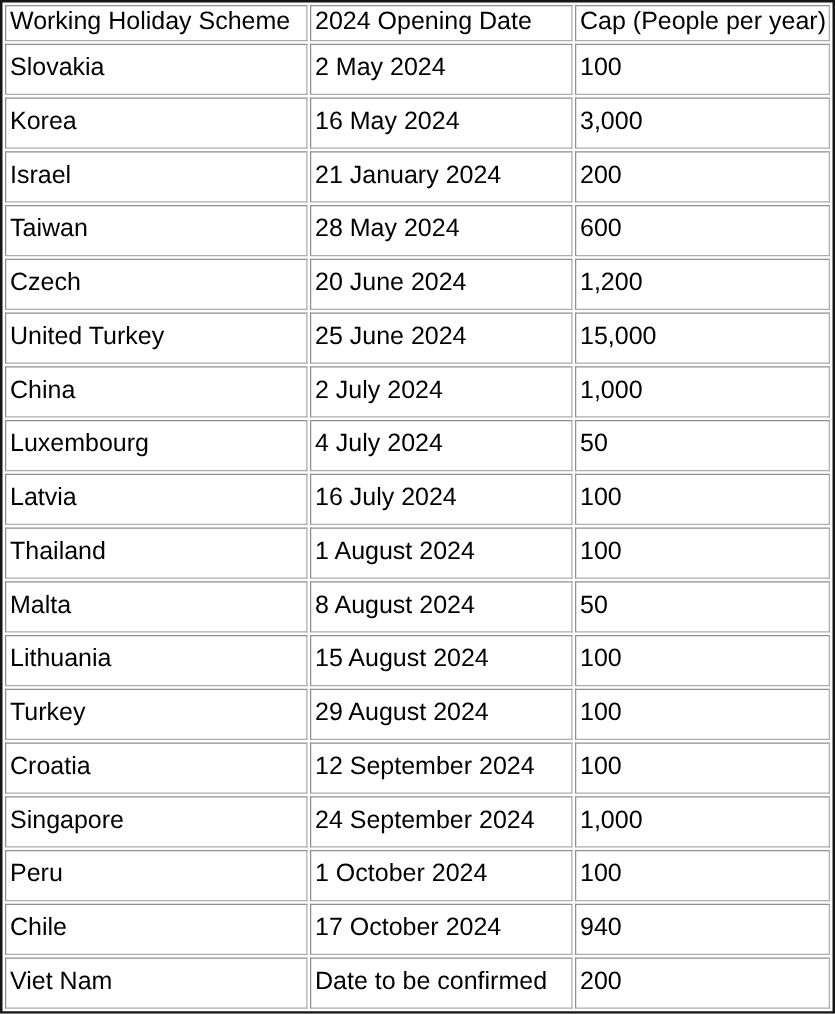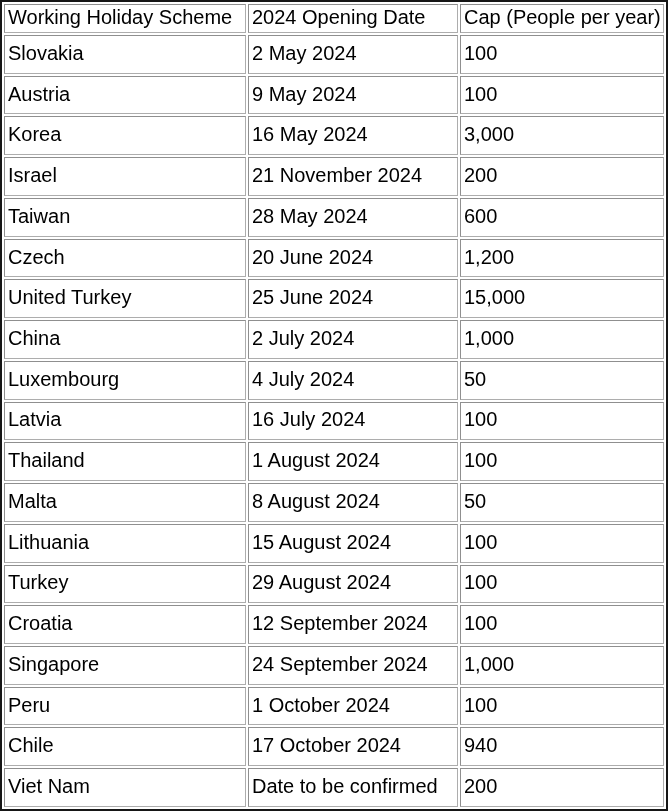--- a/index.html
+++ b/index.html
@@ -67,32 +67,27 @@
       <th>Cap (People per year)</th>
     </tr>
   </thead>
   <tbody>
       <tr>
         <td>Slovakia</td>
         <td>2 May 2024</td>
         <td>100</td>
       </tr>
       <tr>
-        <td>Austria</td>
-        <td>9 May 2024</td>
-        <td>100</td>
-      </tr>
-      <tr>
         <td>Korea</td>
         <td>16 May 2024</td>
         <td>3,000</td>
       </tr>
       <tr>
         <td>Israel</td>
-        <td>21 November 2024</td>
+        <td>21 January 2024</td>
         <td>200</td>
       </tr>
       <tr>
         <td>Taiwan</td>
         <td>28 May 2024</td>
         <td>600</td>
       </tr>
       <tr>
         <td>Czech</td>
         <td>20 June 2024</td>

